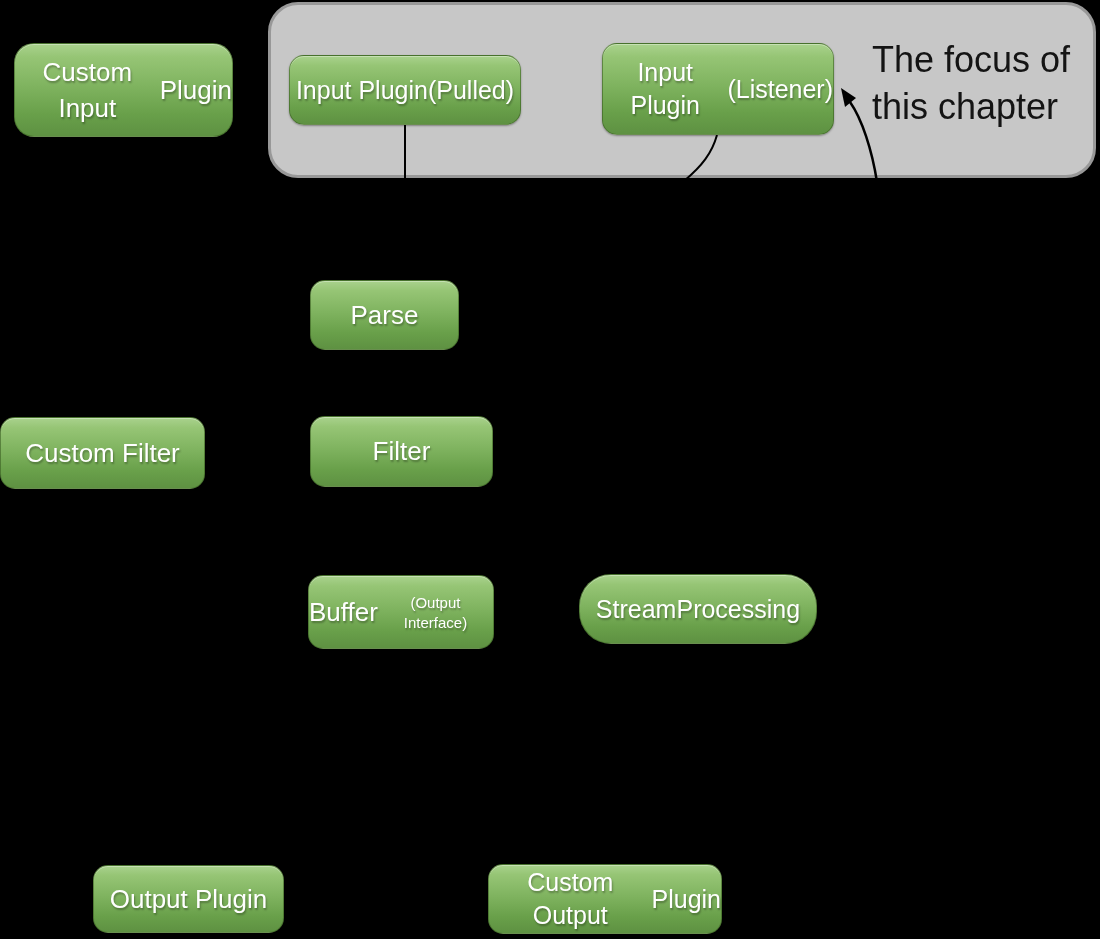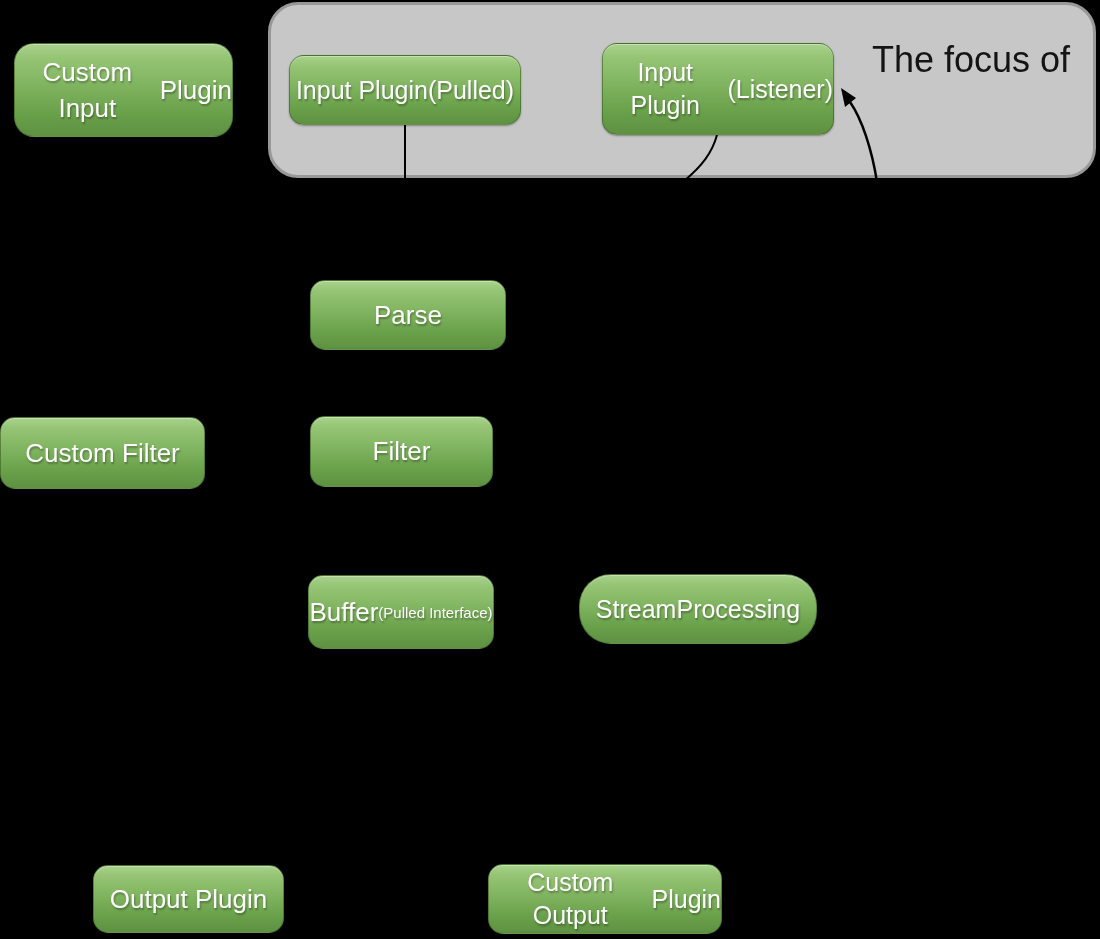--- a/index.html
+++ b/index.html
@@ -64,48 +64,49 @@
   <div class="gbox tight" style="left:289px;top:55px;width:232px;height:70px;">
     <span>Input Plugin</span>
     <span>(Pulled)</span>
   </div>
 
   <div class="gbox tight" style="left:602px;top:43px;width:232px;height:92px;">
     <span>Input Plugin</span>
     <span>(Listener)</span>
   </div>
 
-  <div class="gbox" style="left:310px;top:280px;width:196px;height:70px;">
+  <div class="gbox" style="left:310px;top:280px;width:149px;height:70px;">
     <span>Parse</span>
   </div>
 
   <div class="gbox" style="left:0px;top:417px;width:205px;height:72px;">
     <span>Custom Filter</span>
   </div>
 
   <div class="gbox" style="left:310px;top:416px;width:183px;height:71px;">
     <span>Filter</span>
   </div>
 
   <div class="gbox" style="left:308px;top:575px;width:186px;height:74px;line-height:30px;">
     <span>Buffer</span>
-    <span class="sub">(Pulled Interface)</span>
+    <span class="sub">(Output Interface)</span>
   </div>
 
   <div class="gbox tight" style="left:579px;top:574px;width:238px;height:70px;border-radius:32px;">
     <span>Stream</span>
     <span>Processing</span>
   </div>
 
   <div class="gbox" style="left:93px;top:865px;width:191px;height:68px;">
     <span>Output Plugin</span>
   </div>
 
   <div class="gbox tight" style="left:488px;top:864px;width:234px;height:70px;">
     <span>Custom Output</span>
     <span>Plugin</span>
   </div>
 
   <div class="annotation" style="left:872px;top:36px;">
     <div>The focus of</div>
+    <div>this chapter</div>
   </div>
 
 </div>
 
 </body></html>

